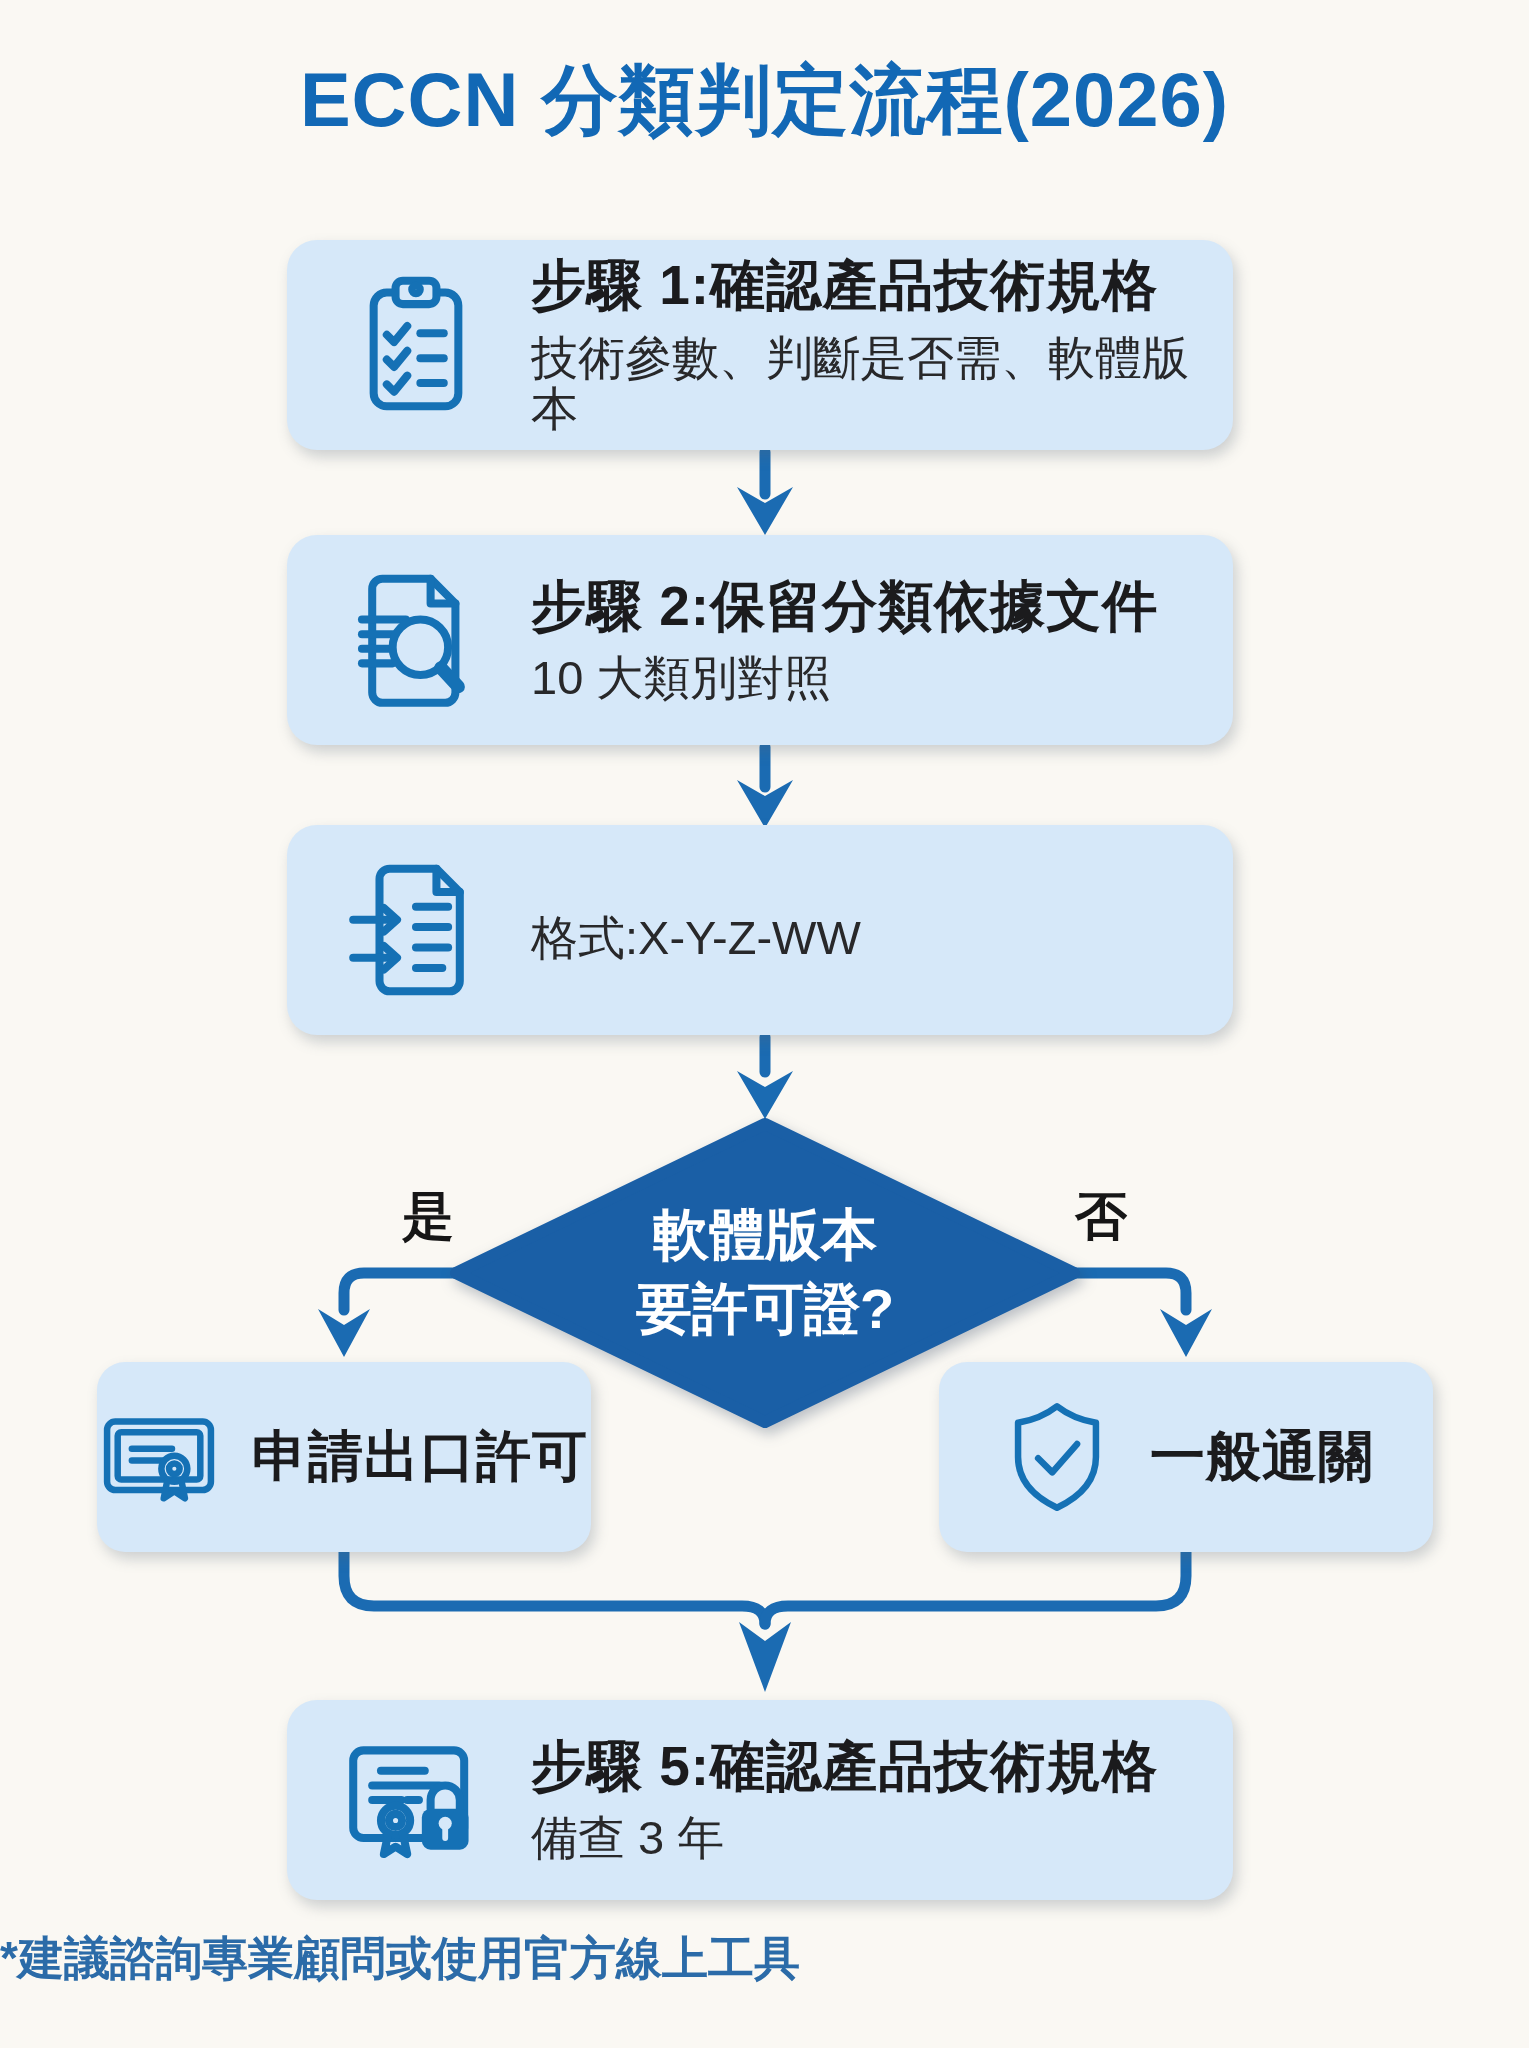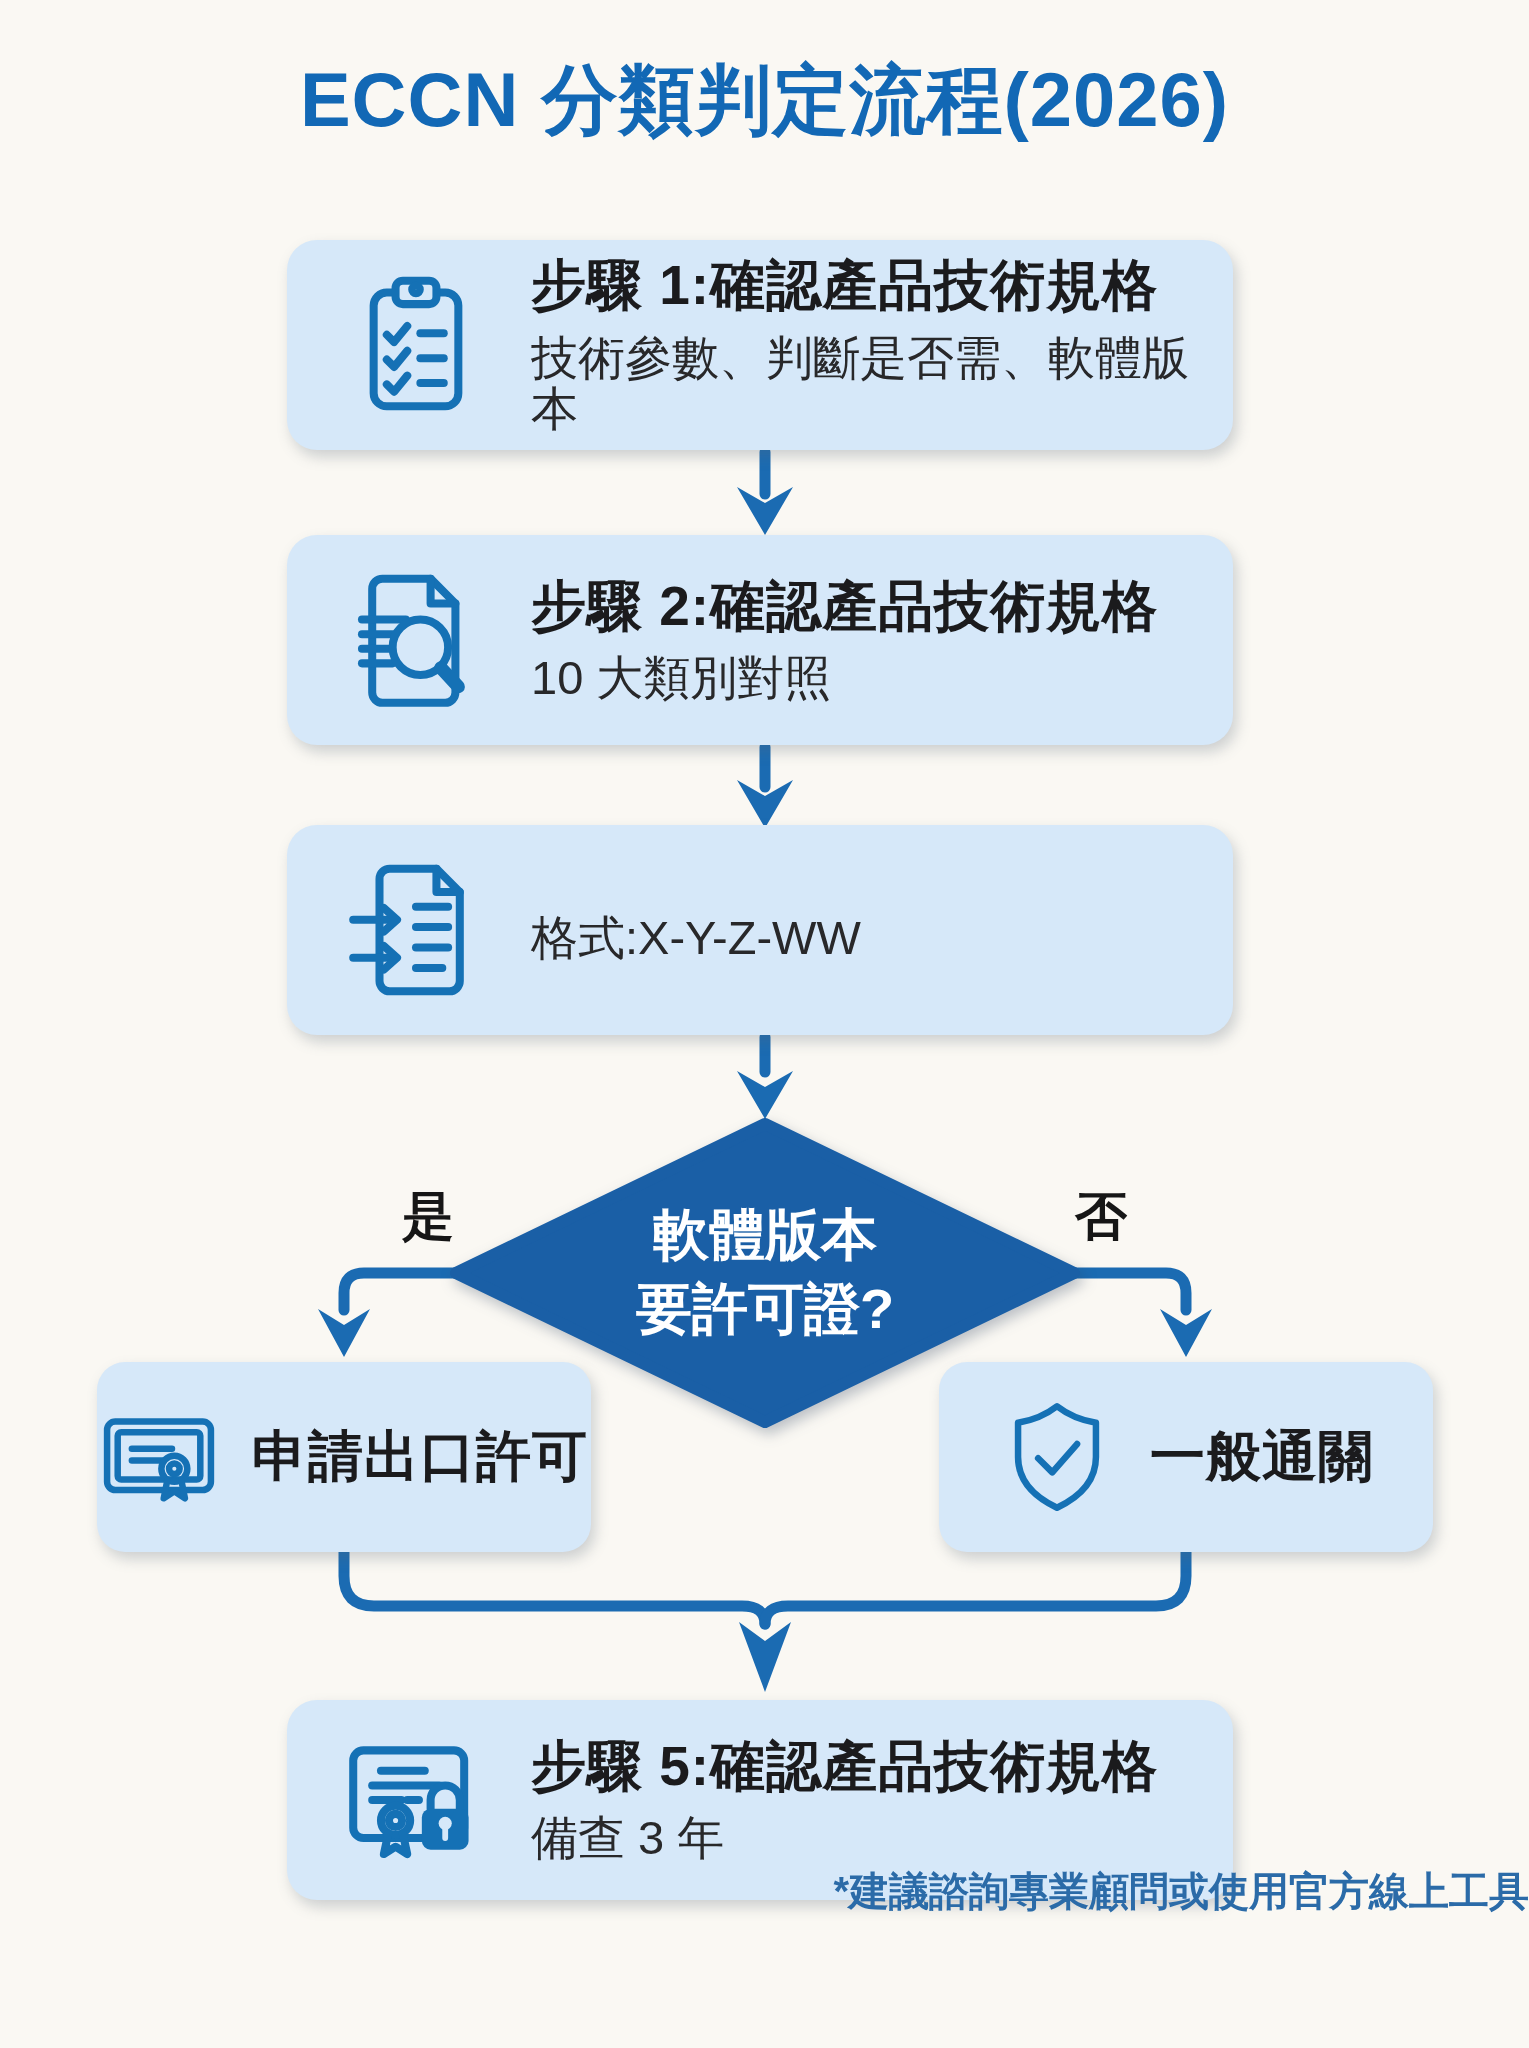--- a/index.html
+++ b/index.html
@@ -53,22 +53,22 @@
     box-shadow:4px 7px 14px rgba(90,105,120,.28);
     display:flex;align-items:center;justify-content:center;gap:34px;z-index:1;
   }
   .branch-yes{left:97px;}
   .branch-no{left:939px;}
   .branch-icon{display:flex;align-items:center;}
   .branch-icon svg{width:118px;height:118px;}
   .branch-label{font-size:55px;font-weight:700;color:var(--text-dark);letter-spacing:1px;}
   .final-box{top:1700px;height:200px;}
   .footnote{
-    position:absolute;top:1864px;left:0;width:100%;z-index:1;
-    text-align:right;font-size:40px;font-weight:600;color:var(--foot-blue);
+    position:absolute;top:1928px;left:0;width:100%;z-index:1;
+    text-align:left;font-size:46px;font-weight:600;color:var(--foot-blue);
   }
   .icn{stroke:var(--icon-blue);stroke-width:5.5;fill:none;stroke-linecap:round;stroke-linejoin:round;}
 </style>
 </head>
 <body>
 
 <div class="canvas">
 
   <h1 class="page-title">ECCN 分類判定流程(2026)</h1>
 
@@ -115,21 +115,21 @@
         <path d="M60,8 v17 h17"></path>
         <path d="M13,36 h30"></path>
           <path d="M13,46 h21"></path>
           <path d="M13,56 h19"></path>
           <path d="M13,66 h21"></path>
         <circle cx="53" cy="55" r="19"></circle>
         <path d="M67,69 l12,13" stroke-width="9"></path>
       </svg>
     </span>
     <div class="step-text">
-      <div class="step-title">步驟 2:確認產品技術規格</div>
+      <div class="step-title">步驟 2:保留分類依據文件</div>
       <div class="step-subtitle">10 大類別對照</div>
     </div>
   </div>
 
   <div class="step-box" style="top:825px">
     <span class="step-icon">
       <svg viewBox="0 0 100 100" class="icn">
         <path d="M32,8 h32 l16,16 v61 a7,7 0 0 1 -7,7 h-41 a7,7 0 0 1 -7,-7 v-70 a7,7 0 0 1 7,-7 z"></path>
         <path d="M64,8 v16 h16"></path>
         <path d="M50,34 h22"></path>

